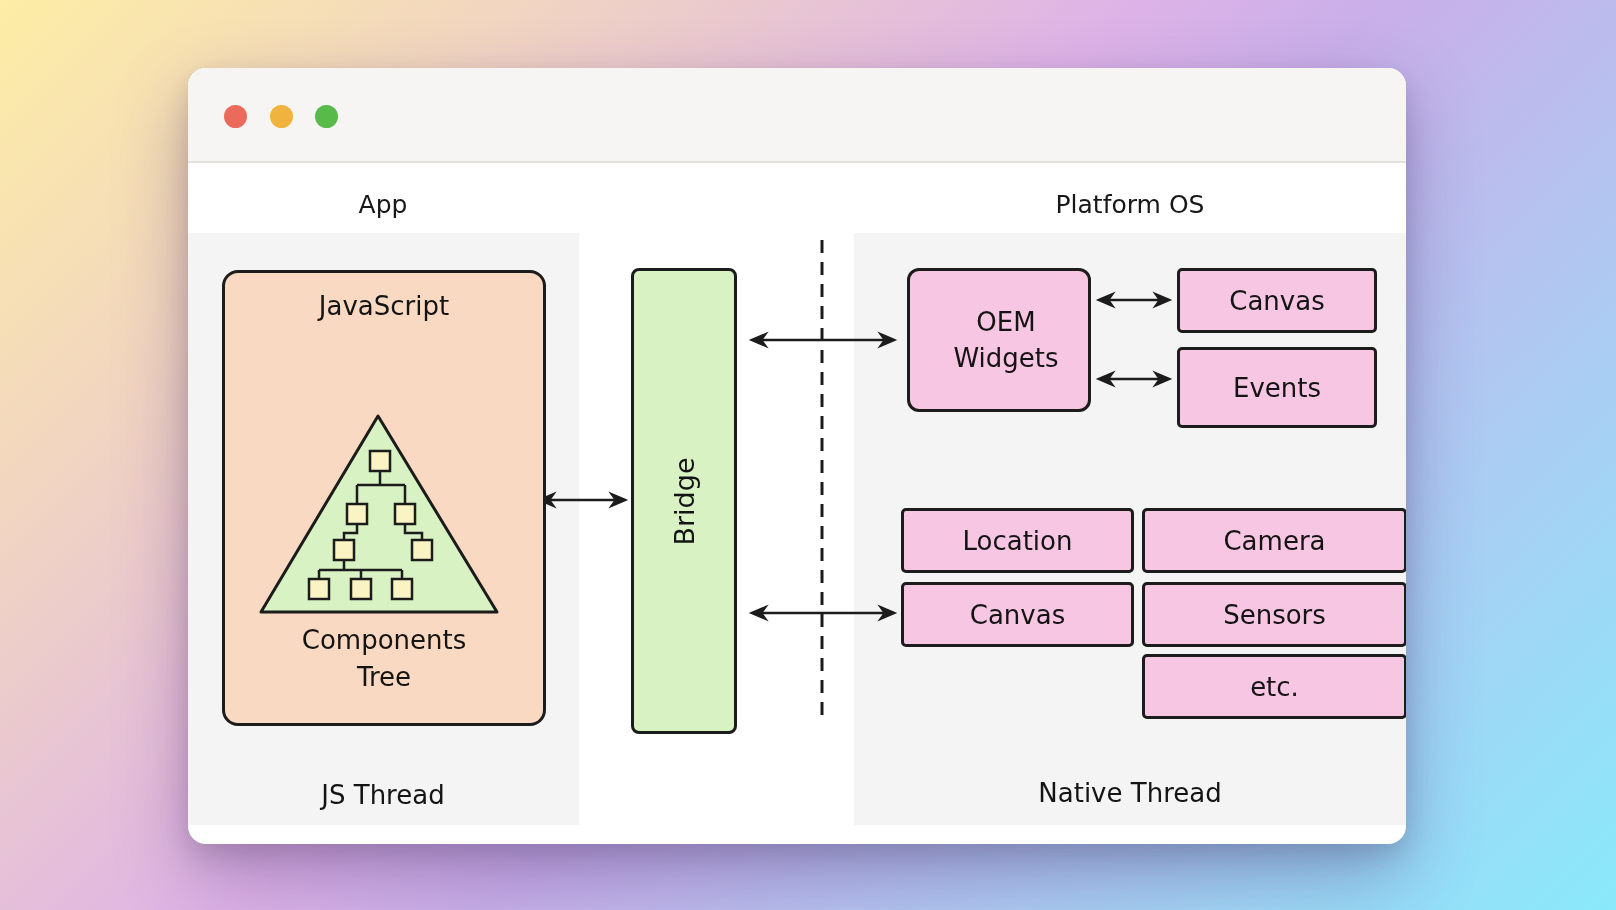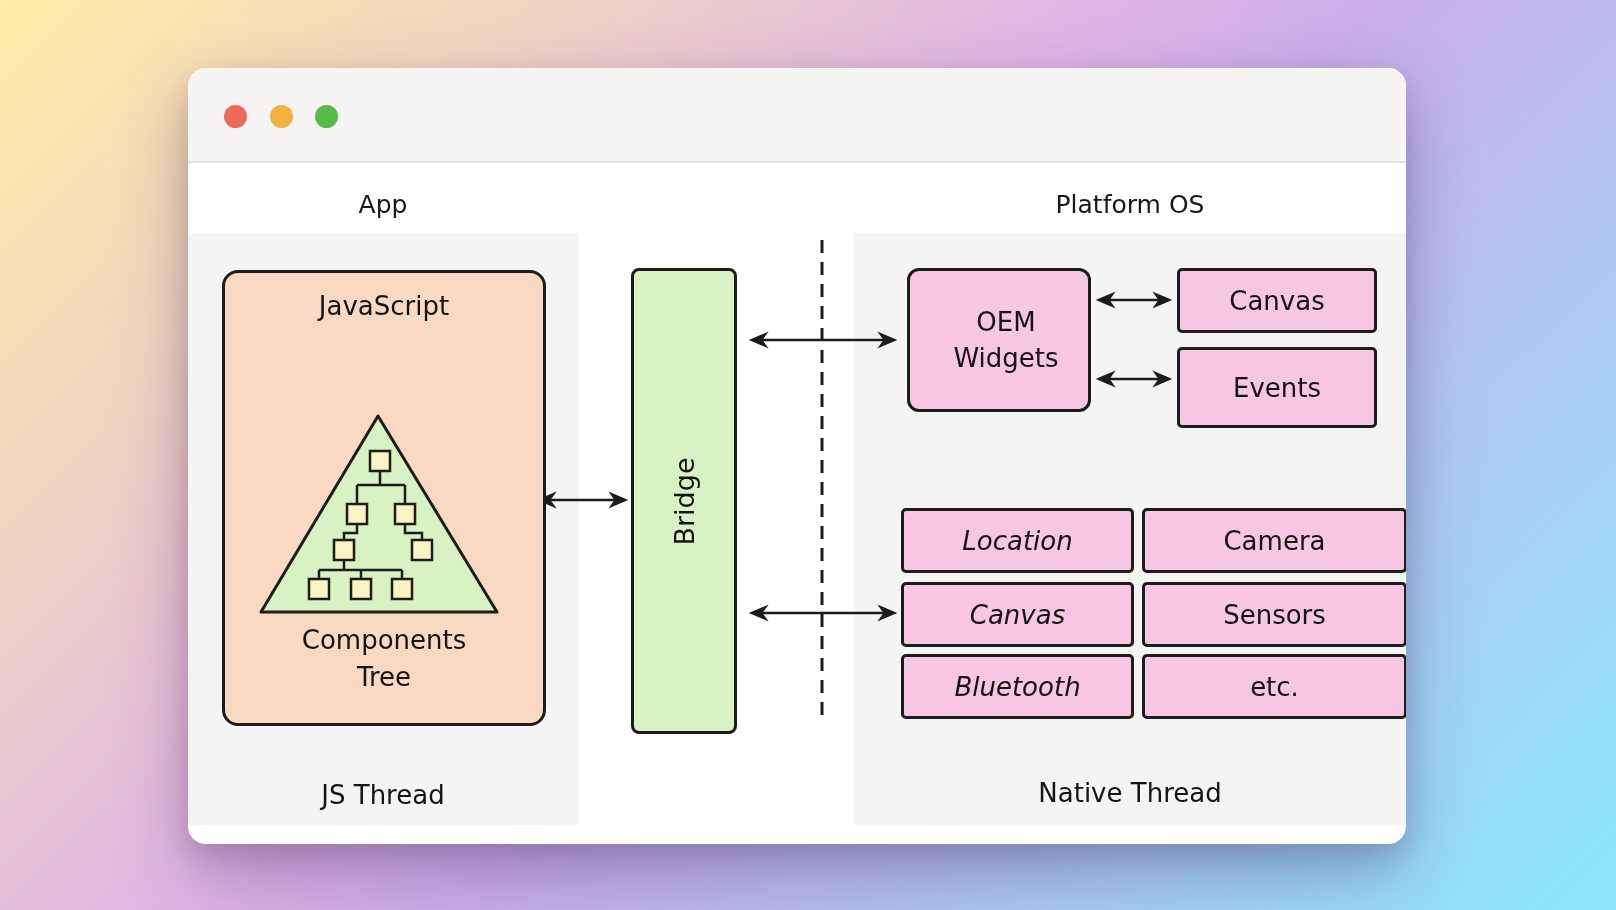--- a/index.html
+++ b/index.html
@@ -124,21 +124,21 @@
   .slim-box {
     border-radius: 5px;
     background: var(--pink, #f7c6e2);
     font-size: 26px;
   }
   .canvas-box { left: 989px; top: 200px; width: 200px; height: 65px; }
   .events-box { left: 989px; top: 279px; width: 200px; height: 81px; }
   .mod-r1 { top: 440px; height: 65px; }
   .mod-r2 { top: 514px; height: 65px; }
   .mod-r3 { top: 586px; height: 65px; }
-  .mod-c1 { left: 713px; width: 233px; font-style: italic; }
+  .mod-c1 { left: 713px; width: 233px; }
   .mod-c2 { left: 954px; width: 265px; }
 
   .thread-label {
     position: absolute;
     transform: translate(-50%, -50%);
     font-size: 26px;
     color: #141414;
     white-space: nowrap;
   }
   .overlay-svg {
@@ -237,19 +237,18 @@
 
   <div class="dbox oem-box">OEM
 Widgets</div>
   <div class="dbox slim-box canvas-box">Canvas</div>
   <div class="dbox slim-box events-box">Events</div>
 
   <div class="dbox slim-box mod-r1 mod-c1">Location</div>
   <div class="dbox slim-box mod-r1 mod-c2">Camera</div>
   <div class="dbox slim-box mod-r2 mod-c1">Canvas</div>
   <div class="dbox slim-box mod-r2 mod-c2">Sensors</div>
-  <div class="dbox slim-box mod-r3 mod-c1">Bluetooth</div>
   <div class="dbox slim-box mod-r3 mod-c2">etc.</div>
 
   <div class="thread-label" style="left:195px; top:727px;">JS Thread</div>
   <div class="thread-label" style="left:942px; top:725px;text-align:right;">Native Thread</div>
 
 </div>
 
 </body></html>

